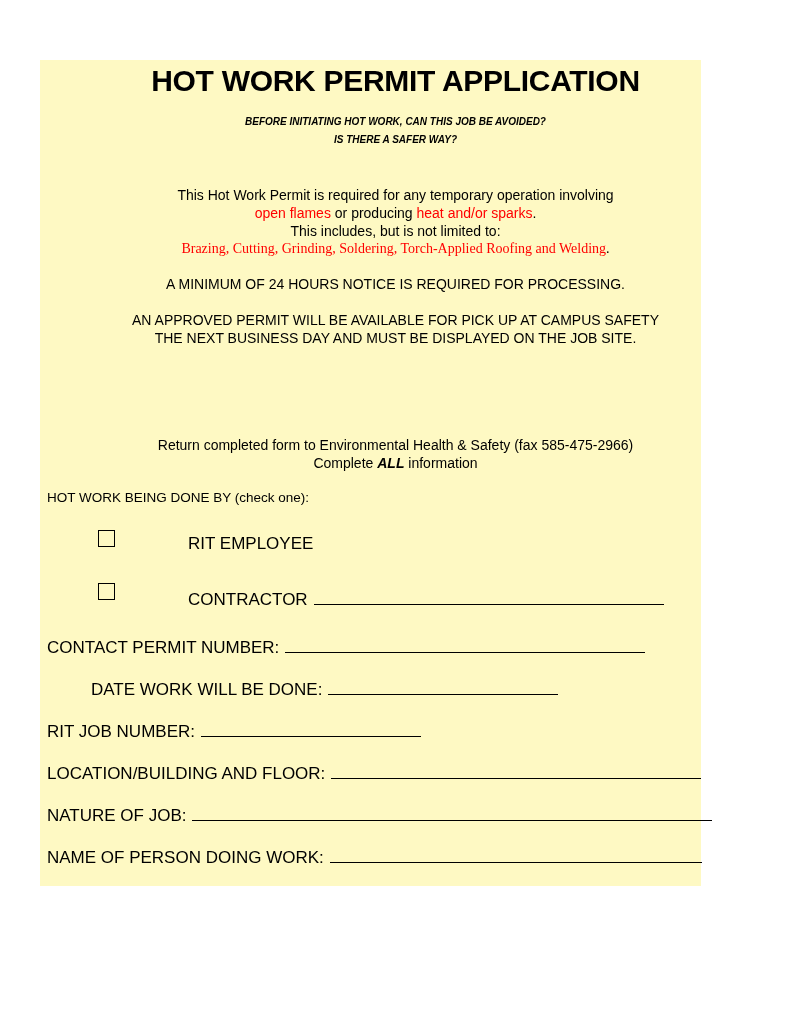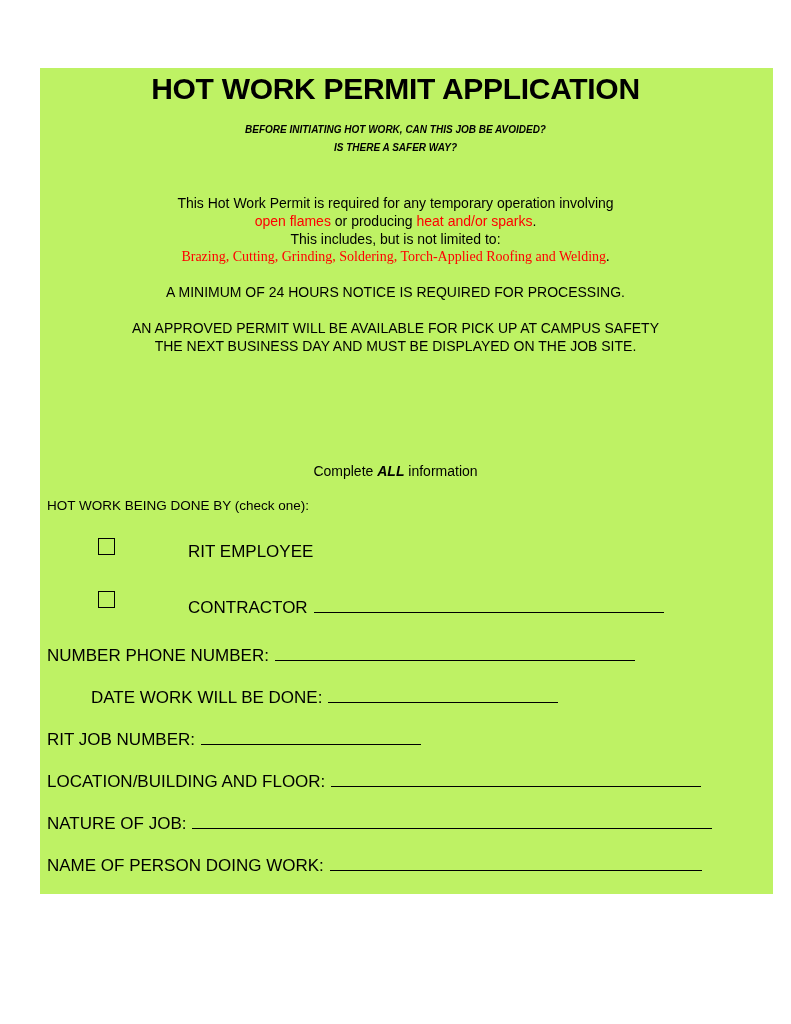--- a/index.html
+++ b/index.html
@@ -1,18 +1,18 @@
 <!DOCTYPE html>
 <html><head>
   <meta charset="utf-8">
   <style>
     html, body { margin: 0; padding: 0; background: #ffffff; }
     body { width: 791px; height: 1024px; position: relative; overflow: hidden;
            font-family: "Liberation Sans", sans-serif; color: #000; }
-    .panel { position: absolute; left: 40px; top: 68px; width: 733px; height: 826px; background: #bef264; }
+    .panel { position: absolute; left: 40px; top: 60px; width: 661px; height: 826px; background: #fef9c3; }
     .abs { position: absolute; white-space: nowrap; }
     .center { left: 0; width: 711px; text-align: center; }
     .title { top: 4px; font-size: 30px; font-weight: bold; letter-spacing: -0.3px; }
     .subq { font-size: 10px; font-weight: bold; font-style: italic; }
     .body { font-size: 14px; line-height: 18px; }
     .red { color: #ff0000; }
     .bold { font-weight: bold; }
     .checkbox { position: absolute; width: 17px; height: 17px; border: 1.5px solid #000; box-sizing: border-box; background: transparent; }
     .optlabel { font-size: 17px; margin-left: 48px; }
     .field { font-size: 17px; left: 7px; }
@@ -38,33 +38,34 @@
   </div>
 
   <div class="abs center body" style="top:215px;">A MINIMUM OF 24 HOURS NOTICE IS REQUIRED FOR PROCESSING.</div>
 
   <div class="abs center body" style="top:251px;">AN APPROVED PERMIT WILL BE AVAILABLE FOR PICK UP AT CAMPUS SAFETY</div>
   <div class="abs center body" style="top:269px;">THE NEXT BUSINESS DAY AND MUST BE DISPLAYED ON THE JOB SITE.</div>
 
   <div class="abs center body" style="top:358px;margin-top:36px;">
     <span>Complete </span><b><i>ALL</i></b><span> information</span>
   </div>
+  <div class="abs center body" style="top:376px;">Return completed form to Environmental Health &amp; Safety (fax 585-475-2966)</div>
 
   <div class="abs" style="left:7px; top:430px; font-size:13.5px;">HOT WORK BEING DONE BY (check one):</div>
 
   <div class="checkbox" style="left:58px; top:470px;"></div>
   <div class="abs optlabel" style="left:100px; top:474px;">RIT EMPLOYEE</div>
 
   <div class="checkbox" style="left:58px; top:523px;"></div>
   <div class="abs optlabel" style="left:100px; top:528px;">
     <span>CONTRACTOR</span><span class="line" style="width:350px;"></span>
   </div>
 
   <div class="abs field" style="top:576px;">
-    <span>NUMBER PHONE NUMBER:</span><span class="line" style="width:360px;"></span>
+    <span>CONTACT PERMIT NUMBER:</span><span class="line" style="width:360px;"></span>
   </div>
 
   <div class="abs field" style="top:618px;margin-left:44px;">
     <span>DATE WORK WILL BE DONE:</span><span class="line" style="width:230px;"></span>
   </div>
 
   <div class="abs field" style="top:660px;">
     <span>RIT JOB NUMBER:</span><span class="line" style="width:220px;"></span>
   </div>
 

